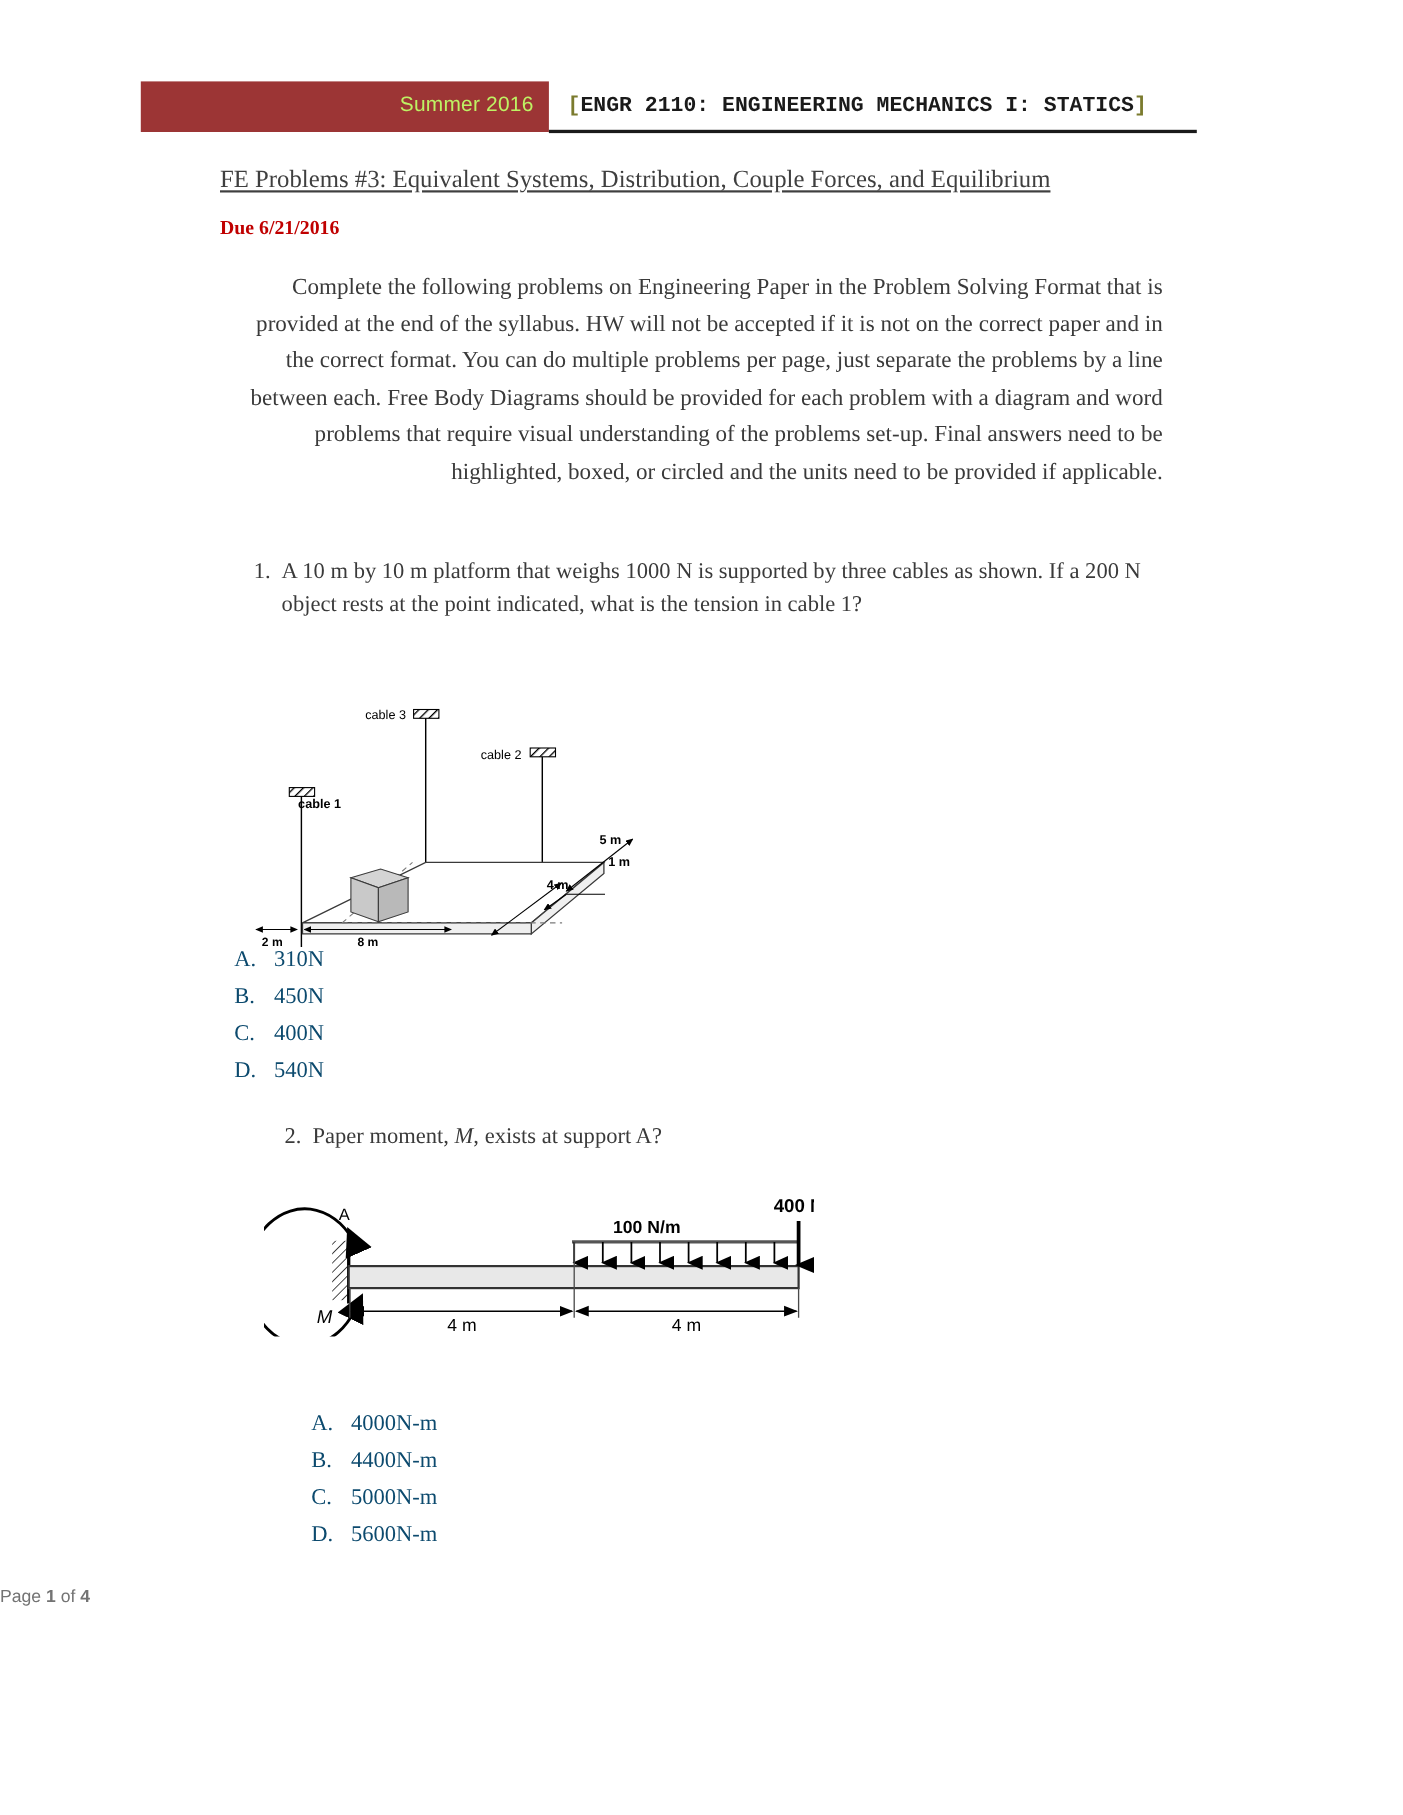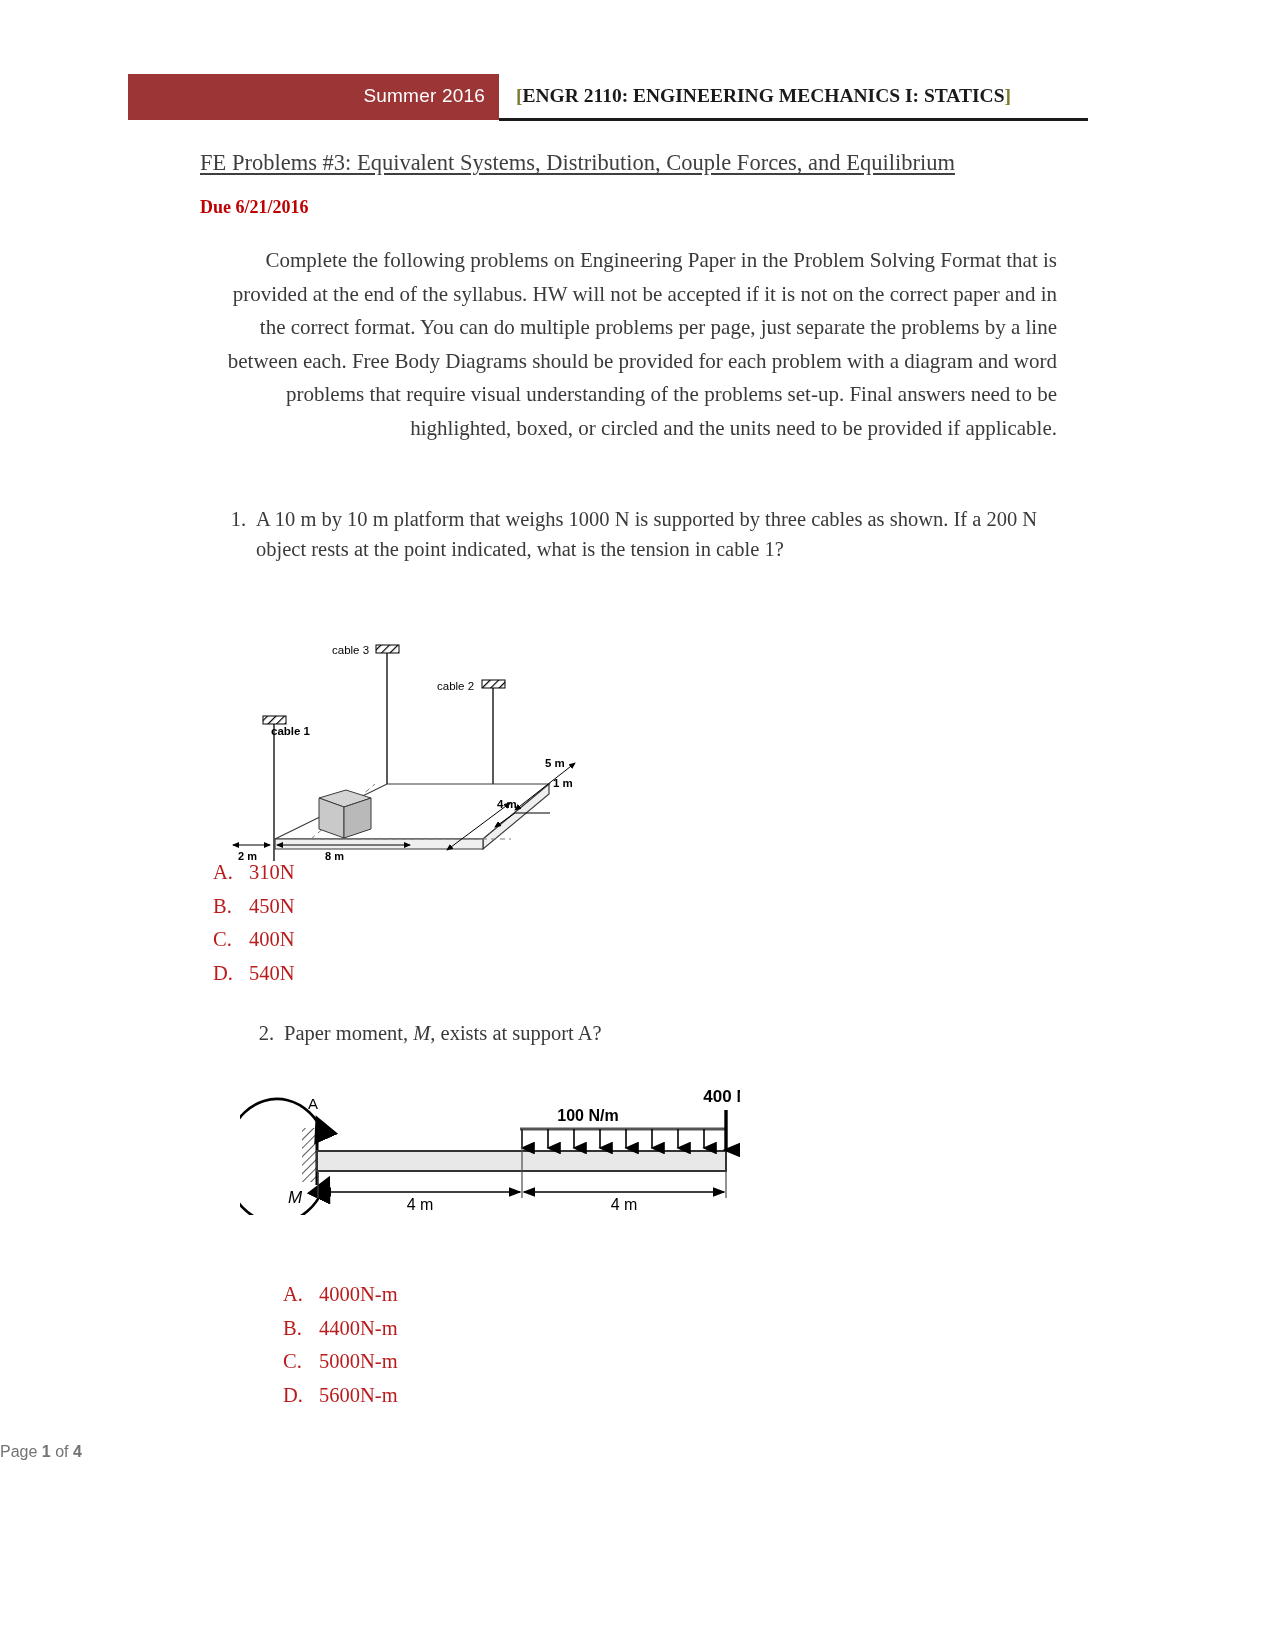--- a/index.html
+++ b/index.html
@@ -30,31 +30,31 @@
     top: 0;
     width: 371px;
     height: 46px;
     background: #9c3535;
     box-sizing: border-box;
   }
   .header-term {
     position: absolute;
     right: 14px;
     top: 11px;
-    color: #ffffff;
+    color: #bef264;
     font-family: "Liberation Sans", "DejaVu Sans", sans-serif;
     font-size: 19px;
     letter-spacing: 0.2px;
     white-space: nowrap;
   }
   .header-title {
     position: absolute;
     left: 388px;
     top: 11px;
-    font-family: Liberation Serif, serif;
+    font-family: Liberation Mono, monospace;
     font-size: 19.5px;
     font-weight: bold;
     white-space: nowrap;
     color: #1a1a1a;
   }
   .header-title .brk { color: #7b7b2e; }
   .header-rule {
     position: absolute;
     left: 371px;
     top: 44px;
@@ -117,21 +117,21 @@
     display: block;
   }
 
   #prob1 { left: 212px; top: 504px; width: 860px; }
   #prob2 { left: 240px; top: 1018px; width: 700px; }
 
   .choices {
     position: absolute;
     font-size: 20.5px;
     line-height: 33.5px;
-    color: #b91c1c;
+    color: #0c4a6e;
   }
   .choices .row { display: block; white-space: nowrap; }
   .choices .lbl { display: inline-block; width: 36px; }
   #choices1 { left: 213px; top: 856px; }
   #choices2 { left: 248px; top: 1278px; margin-left: 35px; }
 
   
   .footer {
     position: absolute;
     left: 0;

